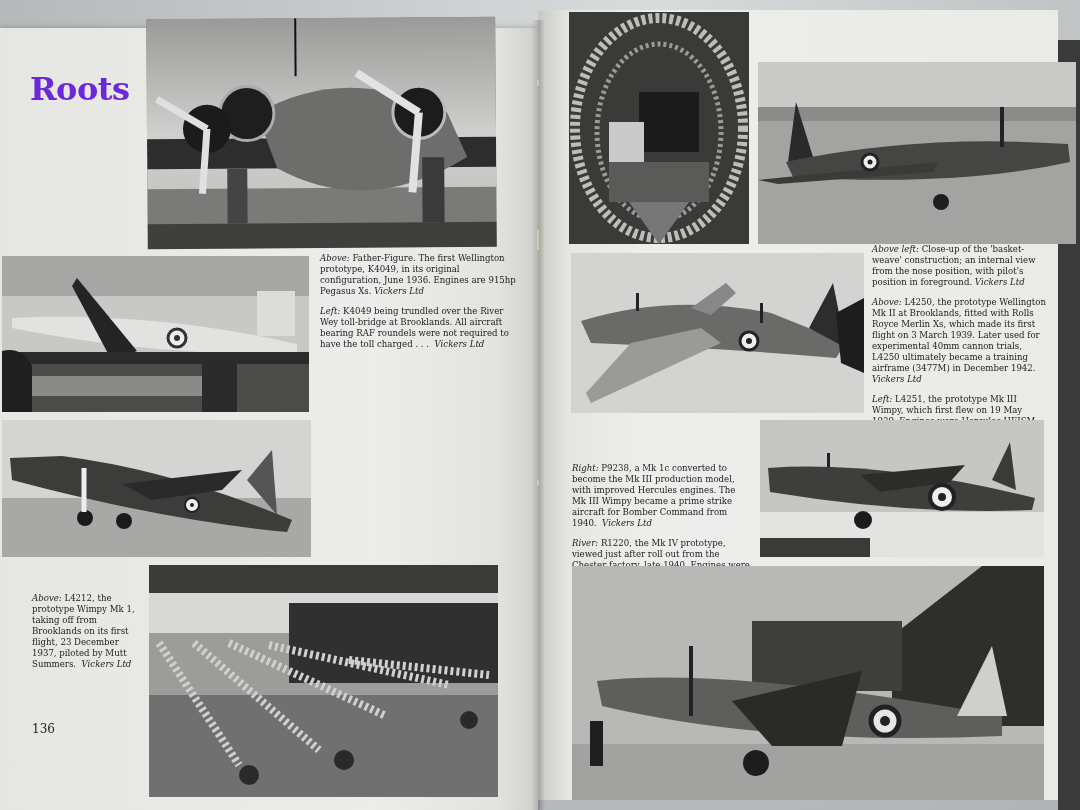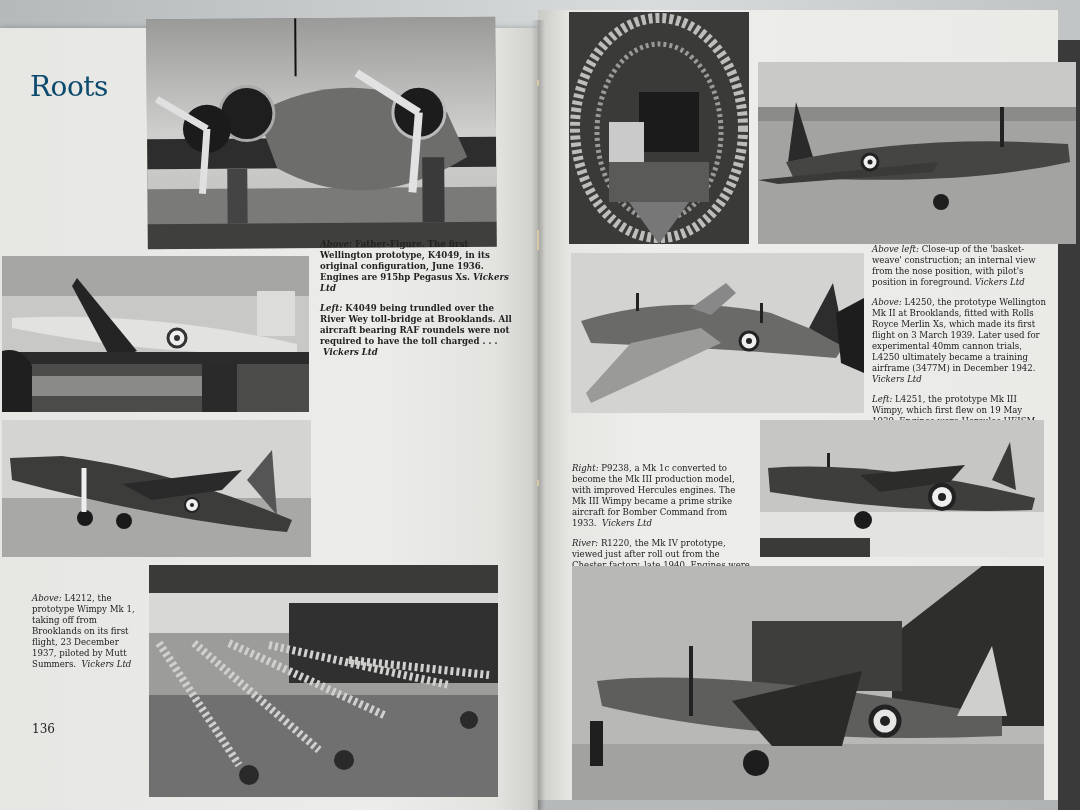--- a/index.html
+++ b/index.html
@@ -9,21 +9,21 @@
   .page{position:absolute;background:#ebebe8;box-shadow:0 0 6px rgba(0,0,0,.25);overflow:hidden;}
   .page-left{left:0;top:28px;width:538px;height:782px;
     background:linear-gradient(90deg,#e6e6e3 0%,#ececea 70%,#e3e3e0 92%,#cfcfcb 100%);}
   .page-right{left:538px;top:10px;width:520px;height:790px;
     background:linear-gradient(90deg,#c9c9c5 0%,#e6e6e2 6%,#ededeb 20%,#eaeae7 100%);
     clip-path:polygon(0 0,100% 0,100% 100%,0 100%);}
   .gutter{position:absolute;left:531px;top:20px;width:14px;height:790px;
     background:linear-gradient(90deg,rgba(0,0,0,0) 0%,rgba(0,0,0,.12) 45%,rgba(0,0,0,.18) 55%,rgba(0,0,0,0) 100%);}
   .edge-right{position:absolute;left:1058px;top:40px;width:22px;height:770px;background:#3a3a3a;}
   .staple{position:absolute;left:537px;width:2px;background:#d8c9a4;}
-  .title{position:absolute;left:30px;top:70px;font-family:"DejaVu Serif","Liberation Serif",serif;font-weight:normal;font-size:28px;letter-spacing:-0.5px;color:#0c4a6e;}
+  .title{position:absolute;left:30px;top:70px;font-family:"DejaVu Serif","Liberation Serif",serif;font-weight:bold;font-size:32px;letter-spacing:-0.5px;color:#6d28d9;}
   .caption{position:absolute;font-size:8.6px;line-height:11px;color:#222;}
   .caption p{margin:0 0 9px 0;}
   .caption em{font-style:italic;}
   .page-num{position:absolute;left:32px;top:722px;font-size:12px;color:#222;}
   .photo{position:absolute;overflow:hidden;background:#888;}
   .photo svg{position:absolute;left:0;top:0;width:100%;height:100%;}
 </style>
 </head>
 <body>
 
@@ -50,21 +50,21 @@
     <circle cx="60" cy="110" r="24" fill="#1b1b1b"></circle>
     <circle cx="272" cy="95" r="26" fill="#1c1c1c" stroke="#bbb" stroke-width="3"></circle>
     <path d="M60 110 L10 80 M60 110 L55 175" stroke="#e0e0e0" stroke-width="7"></path>
     <path d="M272 95 L210 55 M272 95 L265 175" stroke="#e2e2e2" stroke-width="8"></path>
     <rect x="148" y="0" width="2" height="58" fill="#111"></rect>
     <rect x="80" y="150" width="20" height="55" fill="#444"></rect>
     <rect x="275" y="140" width="22" height="65" fill="#3a3a3a"></rect>
   </svg>
 </div>
 
-<div class="caption" style="left:320px;top:239px;width:196px;font-weight:bold;">
+<div class="caption" style="left:320px;top:253px;width:196px;">
   <p><em>Above:</em><span> Father-Figure. The first Wellington prototype, K4049, in its original configuration, June 1936. Engines are 915hp Pegasus Xs.</span> <em>Vickers Ltd</em></p>
   <p><em>Left:</em><span> K4049 being trundled over the River Wey toll-bridge at Brooklands. All aircraft bearing RAF roundels were not required to have the toll charged . . .</span> &nbsp;<em>Vickers Ltd</em></p>
 </div>
 
 <div class="photo" style="left:2px;top:256px;width:307px;height:156px;">
   <svg viewBox="0 0 307 156" preserveAspectRatio="none">
     <rect width="307" height="156" fill="#c8c8c6"></rect>
     <rect y="0" width="307" height="40" fill="#a6a6a4"></rect>
     <path d="M10 62 Q150 55 295 88 L295 98 Q150 100 10 72 Z" fill="#e2e2e0"></path>
     <path d="M75 22 L135 95 L110 105 L70 30 Z" fill="#242424"></path>
@@ -169,21 +169,21 @@
     <path d="M238 75 L262 30 L275 95 Z" fill="#2d2d2d"></path>
     <path d="M265 60 L293 45 L293 120 L270 110 Z" fill="#1d1d1d"></path>
     <circle cx="178" cy="88" r="9" fill="#eee" stroke="#222" stroke-width="3"></circle>
     <circle cx="178" cy="88" r="3" fill="#222"></circle>
     <rect x="65" y="40" width="3" height="18" fill="#222"></rect>
     <rect x="189" y="50" width="3" height="20" fill="#222"></rect>
   </svg>
 </div>
 
 <div class="caption" style="left:572px;top:463px;width:180px;">
-  <p><em>Right:</em><span> P9238, a Mk 1c converted to become the Mk III production model, with improved Hercules engines. The Mk III Wimpy became a prime strike aircraft for Bomber Command from 1933.</span> &nbsp;<em>Vickers Ltd</em></p>
+  <p><em>Right:</em><span> P9238, a Mk 1c converted to become the Mk III production model, with improved Hercules engines. The Mk III Wimpy became a prime strike aircraft for Bomber Command from 1940.</span> &nbsp;<em>Vickers Ltd</em></p>
   <p><em>River:</em><span> R1220, the Mk IV prototype, viewed just after roll out from the Chester factory, late 1940. Engines were 1,050hp Pratt &amp; Whitney Twin Wasps. First RAF deliveries of production examples began in June 1941.</span> &nbsp;<em>Vickers Ltd</em></p>
 </div>
 
 <div class="photo" style="left:760px;top:420px;width:284px;height:137px;">
   <svg viewBox="0 0 284 137" preserveAspectRatio="none">
     <rect width="284" height="137" fill="#c6c6c4"></rect>
     <rect y="92" width="284" height="45" fill="#e3e3e1"></rect>
     <rect y="118" width="110" height="19" fill="#3a3a38"></rect>
     <path d="M8 48 Q120 40 275 78 L272 90 Q150 95 10 72 Z" fill="#3e3e3c"></path>
     <path d="M100 55 L205 45 L190 62 L120 72 Z" fill="#2c2c2a"></path>

